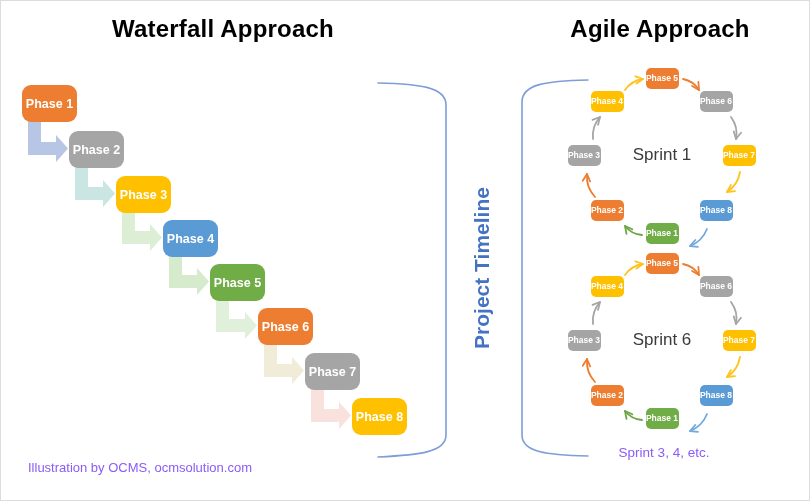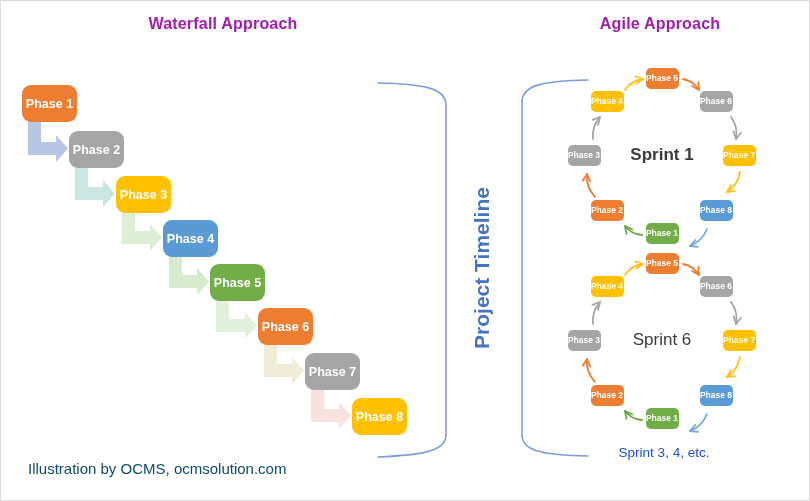--- a/index.html
+++ b/index.html
@@ -4,49 +4,49 @@
 <style>
   html,body { margin:0; padding:0; }
   body {
     width:810px; height:501px; position:relative; overflow:hidden;
     background:#ffffff; font-family:"Liberation Sans", sans-serif;
   }
   .frame { position:absolute; inset:0; border:1px solid #dcdcdc; pointer-events:none; }
   #layer { position:absolute; left:0; top:0; }
   .title {
     position:absolute; top:15px; width:320px; text-align:center;
-    font-size:16px; font-weight:700; color:#a21caf; letter-spacing:0.2px;
+    font-size:24px; font-weight:700; color:#000000; letter-spacing:0.2px;
   }
   #waterfall-title { left:63px; }
   #agile-title   { left:500px; }
   .wf-box {
     position:absolute; width:55px; height:37px; border-radius:9px;
     color:#fff; font-size:12.5px; font-weight:600;
     display:flex; align-items:center; justify-content:center;
   }
   .ag-box {
     position:absolute; width:33px; height:21px; border-radius:5px;
     color:#fff; font-size:8.5px; font-weight:700;
     display:flex; align-items:center; justify-content:center; white-space:nowrap;
   }
   .sprint-label {
     position:absolute; transform:translate(-50%,-50%);
     font-size:17px; color:#3b3b3b; white-space:nowrap;
   }
   .more-label {
     position:absolute; left:664px; top:452px; transform:translate(-50%,-50%);
-    font-size:13.5px; color:#1d4ed8; white-space:nowrap;
+    font-size:13.5px; color:#8b5cf6; white-space:nowrap;
   }
   .timeline-label {
     position:absolute; left:482px; top:268px;
     transform:translate(-50%,-50%) rotate(-90deg);
     font-size:21px; font-weight:600; color:#4472C4; white-space:nowrap;
   }
   .footer-credit {
-    position:absolute; left:28px; top:460px; font-size:15px; color:#0c4a6e;
+    position:absolute; left:28px; top:460px; font-size:13px; color:#8b5cf6;
   }
 </style>
 </head>
 <body>
 
 <svg id="layer" width="810" height="501" viewBox="0 0 810 501">
   <path id="bracket-left" d="M378,83 C420,84 446,87 446,105 L446,435 C446,452 420,455 378,457" fill="none" stroke="#7E9ED8" stroke-width="1.6" stroke-linecap="round"></path>
   <path id="bracket-right" d="M588,80 C546,81 522,84 522,102 L522,435 C522,452 546,455 588,456" fill="none" stroke="#7E9ED8" stroke-width="1.6" stroke-linecap="round"></path>
 <path d="M28,120 L28,155 L56,155 L56,162 L68,148.5 L56,135 L56,142 L41,142 L41,120 Z" fill="#B8C6E6"></path>
     <path d="M75,166 L75,200 L103,200 L103,207 L115,193.5 L103,180 L103,187 L88,187 L88,166 Z" fill="#C9E6E2"></path>
@@ -106,21 +106,21 @@
     <div class="wf-box" style="left: 305px; top: 353px; background: rgb(165, 165, 165);">Phase 7</div>
     <div class="wf-box" style="left: 352px; top: 398px; background: rgb(255, 192, 0);">Phase 8</div>
     <div class="ag-box" style="left: 645.5px; top: 67.5px; background: rgb(237, 125, 49);">Phase 5</div>
     <div class="ag-box" style="left: 699.5px; top: 90.5px; background: rgb(165, 165, 165);">Phase 6</div>
     <div class="ag-box" style="left: 722.5px; top: 144.5px; background: rgb(255, 192, 0);">Phase 7</div>
     <div class="ag-box" style="left: 699.5px; top: 199.5px; background: rgb(91, 155, 213);">Phase 8</div>
     <div class="ag-box" style="left: 645.5px; top: 222.5px; background: rgb(112, 173, 71);">Phase 1</div>
     <div class="ag-box" style="left: 590.5px; top: 199.5px; background: rgb(237, 125, 49);">Phase 2</div>
     <div class="ag-box" style="left: 567.5px; top: 144.5px; background: rgb(165, 165, 165);">Phase 3</div>
     <div class="ag-box" style="left: 590.5px; top: 90.5px; background: rgb(255, 192, 0);">Phase 4</div>
-    <div class="sprint-label" style="left: 662px; top: 155px; font-weight: bold;">Sprint 1</div>
+    <div class="sprint-label" style="left: 662px; top: 155px;">Sprint 1</div>
     <div class="ag-box" style="left: 645.5px; top: 252.5px; background: rgb(237, 125, 49);">Phase 5</div>
     <div class="ag-box" style="left: 699.5px; top: 275.5px; background: rgb(165, 165, 165);">Phase 6</div>
     <div class="ag-box" style="left: 722.5px; top: 329.5px; background: rgb(255, 192, 0);">Phase 7</div>
     <div class="ag-box" style="left: 699.5px; top: 384.5px; background: rgb(91, 155, 213);">Phase 8</div>
     <div class="ag-box" style="left: 645.5px; top: 407.5px; background: rgb(112, 173, 71);">Phase 1</div>
     <div class="ag-box" style="left: 590.5px; top: 384.5px; background: rgb(237, 125, 49);">Phase 2</div>
     <div class="ag-box" style="left: 567.5px; top: 329.5px; background: rgb(165, 165, 165);">Phase 3</div>
     <div class="ag-box" style="left: 590.5px; top: 275.5px; background: rgb(255, 192, 0);">Phase 4</div>
     <div class="sprint-label" style="left: 662px; top: 340px;">Sprint 6</div>
   </div>

